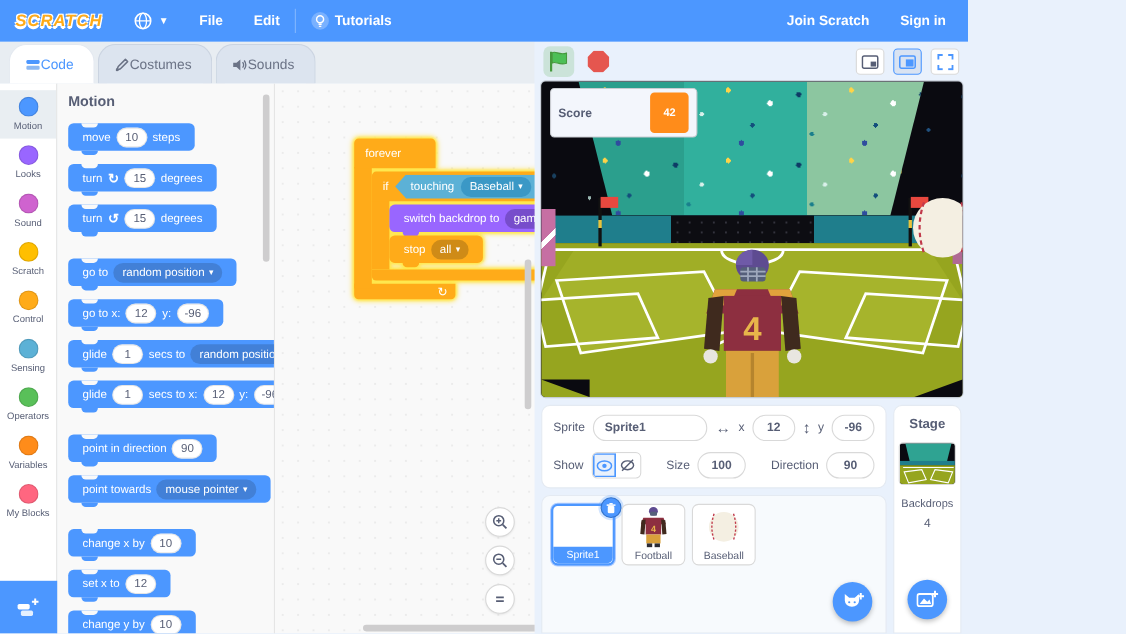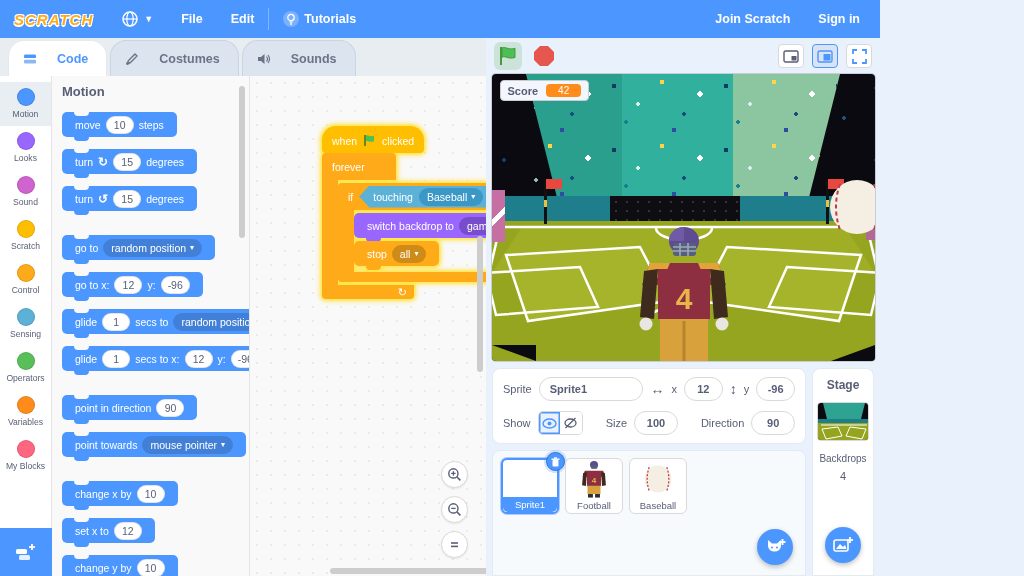--- a/index.html
+++ b/index.html
@@ -15,21 +15,21 @@
   .caret { font-size:9px; }
   .spacer { flex:1; }
   .bulb { width:16px; height:16px; border-radius:50%; background:rgba(255,255,255,.25); display:flex; align-items:center; justify-content:center; }
 
   
   .main { flex:1; display:flex; min-height:0; }
   .editor { width:630px; display:flex; flex-direction:column; min-height:0; }
 
   
   .tabbar { height:38px; background:#E8EDF2; display:flex; align-items:flex-end; padding-left:8px; flex:none; }
-  .tab { height:36px; padding:0 18px 0 14px; display:flex; align-items:center; gap:20px; font-size:12.5px; font-weight:bold;
+  .tab { height:36px; padding:0 18px 0 14px; display:flex; align-items:center; gap:0; font-size:12.5px; font-weight:normal;
          color:#6B7386; background:#DCE4EF; border:1px solid #CBD4E1; border-bottom:none; border-radius:16px 16px 0 0; margin-right:3px; cursor:pointer; }
   .tab.active { background:#FFFFFF; color:#4C97FF; border-color:#E4E9F0; }
   .tab svg { flex:none; }
 
   
   .edbody { flex:1; display:flex; min-height:0; position:relative; }
   .catrail { width:52px; background:#FFFFFF; border-right:1px solid #E5E5E5; padding-top:6px; position:relative; z-index:3; }
   .cat { display:flex; flex-direction:column; align-items:center; gap:3px; padding:6px 0 7px; cursor:pointer; }
   .cat.selected { background:#E9EEF2; }
   .cat .dot { width:18px; height:18px; border-radius:50%; border:1px solid rgba(0,0,0,.12); }
@@ -118,21 +118,21 @@
   .cornerbl { position:absolute; left:0; bottom:0; width:0; height:0; border-style:solid; border-width:16px 0 0 44px; border-color:transparent transparent transparent #0A0A10; transform:rotate(180deg); transform-origin:center; }
   .cornerbr { position:absolute; right:0; bottom:0; width:0; height:0; border-style:solid; border-width:0 0 16px 44px; border-color:transparent transparent #0A0A10 transparent; }
   .padl { position:absolute; left:0; top:116px; width:13px; height:52px; background:#C66FA3;
           background-image:linear-gradient(135deg,transparent 46%,#fff 46% 56%,transparent 56%); }
   .padr { position:absolute; right:0; top:118px; width:9px; height:48px; background:#B06A93; }
   .flagpole { position:absolute; width:3px; height:44px; background:linear-gradient(#111 0 45%,#E8C23A 45% 62%,#111 62% 100%); }
   .flagpole .flagrect { position:absolute; left:2px; top:-1px; width:16px; height:10px; background:#E8483F; }
   .scoremon { position:absolute; left:8px; top:6px; display:flex; align-items:center; gap:8px; background:#F3F6FC;
               border:1px solid #C9CCD1; border-radius:4px; padding:3px 7px; }
   .scorelabel { font-size:11px; font-weight:bold; color:#575E75; }
-  .scoreval { background:#FF8C1A; color:#fff; font-size:10px; font-weight:normal; border-radius:4px; padding:1px 12px; }
+  .scoreval { background:#FF8C1A; color:#fff; font-size:10px; font-weight:bold; border-radius:4px; padding:13px 12px;margin-left:45px; }
 
   
   .bottomrow { flex:1; display:flex; gap:6px; padding:7px 6px 0 6px; min-height:0; }
   .leftcol { flex:1; display:flex; flex-direction:column; min-width:0; }
   .spritepanel { height:76px; background:#fff; border-radius:8px; border:1px solid #E4EAF2; padding:8px 10px; display:flex; flex-direction:column; justify-content:space-between; }
   .srow { display:flex; align-items:center; gap:7px; font-size:11px; color:#575E75; }
   .pill { background:#fff; border:1px solid #D9D9D9; border-radius:14px; height:24px; display:flex; align-items:center; justify-content:center;
           font-size:11px; font-weight:bold; color:#575E75; }
   .namepill { width:128px; justify-content:flex-start; padding-left:10px; }
   .xypill { width:48px; }
@@ -342,30 +342,20 @@
               <div class="blk motion">
                 <span class="btxt">change y by</span>
                 <span class="num">10</span>
               </div>
             </div>
           <div class="pscroll"></div>
         </div>
 
         <div class="canvas">
           <div class="script" id="script">
-              <div class="hat">
-                <span class="btxt">when</span>
-                <span class="bicon" style="display: flex;">
-                  <svg width="13" height="13" viewBox="0 0 13 13">
-                    <line x1="2" y1="1" x2="2" y2="12" stroke="#3A7A33" stroke-width="1.6"></line>
-                    <path d="M3 1.5 C5 .5 6.5 3 11 1.8 L11 7.5 C6.5 8.7 5 6.2 3 7.2 Z" fill="#4CBF56"></path>
-                  </svg>
-                </span>
-                <span class="btxt">clicked</span>
-              </div>
               <div class="cblk" style="--c: #FFAB19;">
                 <div class="chead" style="min-width: 74px;">
                   <span>forever</span>
                 </div>
                 <div class="cbody">
                   <div class="cblk" style="--c: #FFAB19;">
                     <div class="chead">
                       <span>if</span>
                       <span class="hex">
                         <span class="btxt">touching</span>

